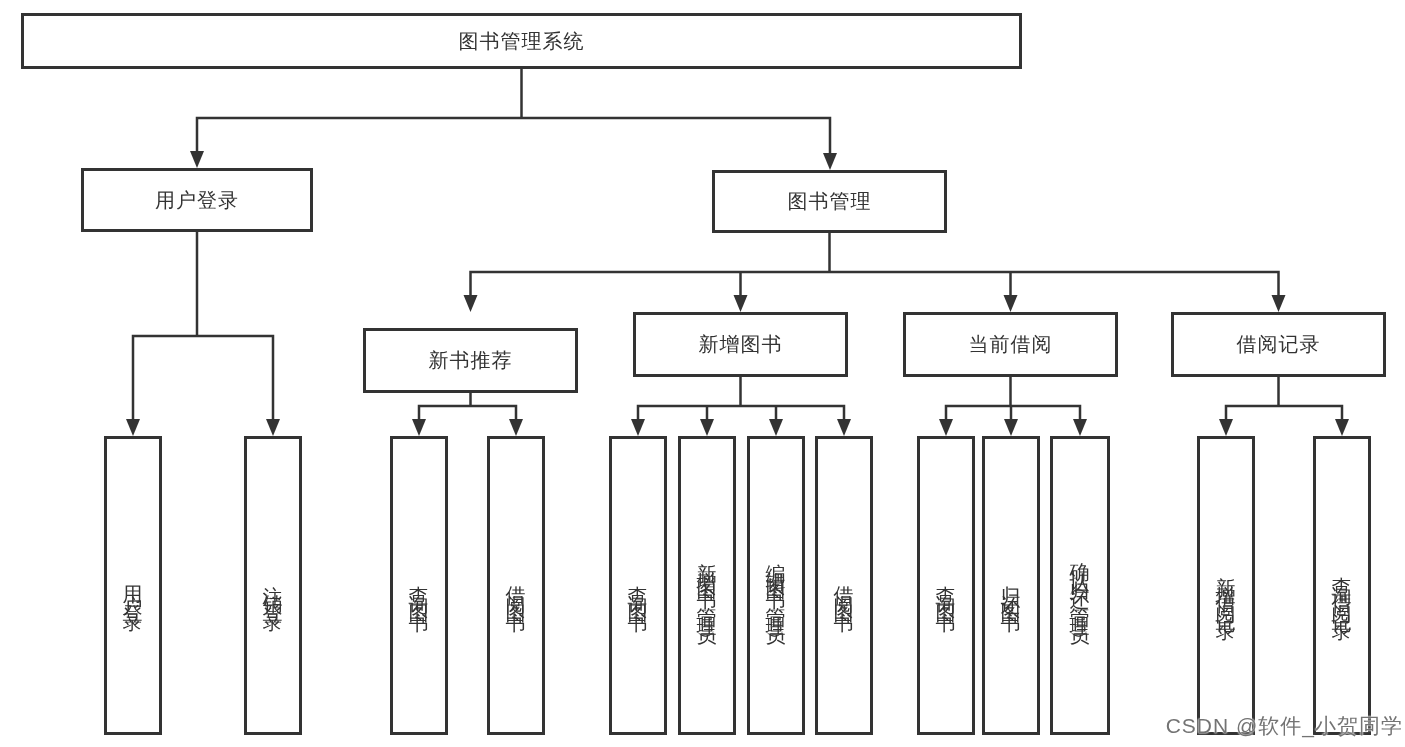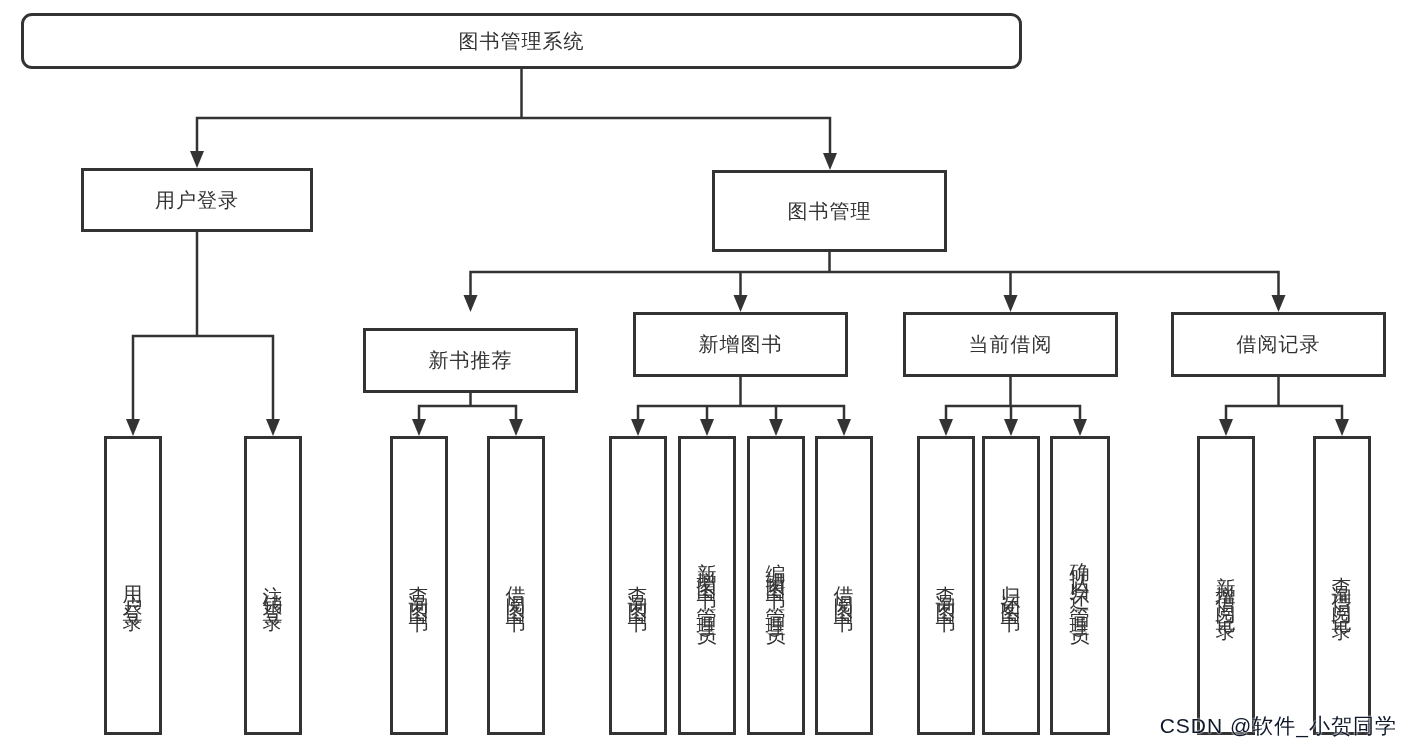--- a/index.html
+++ b/index.html
@@ -13,22 +13,22 @@
     border:3px solid #333333; background:#ffffff; color:#333333;
     display:flex; align-items:center; justify-content:center;
     font-size:20px; letter-spacing:1px; text-align:center;
   }
   .leaf {
     writing-mode:vertical-rl; text-orientation:upright;
     letter-spacing:9px; font-size:20px; line-height:1;
     padding-top:4px;
   }
   .watermark {
-    position:absolute; right:8px; bottom:7px; z-index:5;
-    color:#0f172a; font-size:21px; letter-spacing:1px;
+    position:absolute; right:2px; bottom:7px; z-index:5;
+    color:#737373; font-size:21px; letter-spacing:1px;
     text-shadow:0 0 2px #ffffff, 0 0 2px #ffffff;
   }
 </style>
 </head>
 <body>
 
 <div class="canvas">
 
   <svg class="connectors" width="1405" height="747" viewBox="0 0 1405 747" aria-hidden="true">
     <g stroke="#333333" stroke-width="2.5" fill="none">
@@ -75,24 +75,24 @@
       <polygon points="769,419 783,419 776,436"></polygon>
       <polygon points="837,419 851,419 844,436"></polygon>
       <polygon points="939,419 953,419 946,436"></polygon>
       <polygon points="1004,419 1018,419 1011,436"></polygon>
       <polygon points="1073,419 1087,419 1080,436"></polygon>
       <polygon points="1219,419 1233,419 1226,436"></polygon>
       <polygon points="1335,419 1349,419 1342,436"></polygon>
     </g>
   </svg>
 
-  <div class="node" style="left:21px; top:13px; width:1001px; height:56px;border-radius:11px;">图书管理系统</div>
+  <div class="node" style="left:21px; top:13px; width:1001px; height:56px;">图书管理系统</div>
 
   <div class="node" style="left:81px; top:168px; width:232px; height:64px;">用户登录</div>
-  <div class="node" style="left:712px; top:170px; width:235px; height:82px;">图书管理</div>
+  <div class="node" style="left:712px; top:170px; width:235px; height:63px;">图书管理</div>
 
   <div class="node" style="left:363px; top:312px; width:215px; height:65px;margin-top:16px;">新书推荐</div>
   <div class="node" style="left:633px; top:312px; width:215px; height:65px;">新增图书</div>
   <div class="node" style="left:903px; top:312px; width:215px; height:65px;">当前借阅</div>
   <div class="node" style="left:1171px; top:312px; width:215px; height:65px;">借阅记录</div>
 
   <div class="node leaf" style="left:104px; top:436px; width:58px; height:299px;">用户登录</div>
   <div class="node leaf" style="left:244px; top:436px; width:58px; height:299px;">注销登录</div>
 
   <div class="node leaf" style="left:390px; top:436px; width:58px; height:299px;">查询图书</div>

